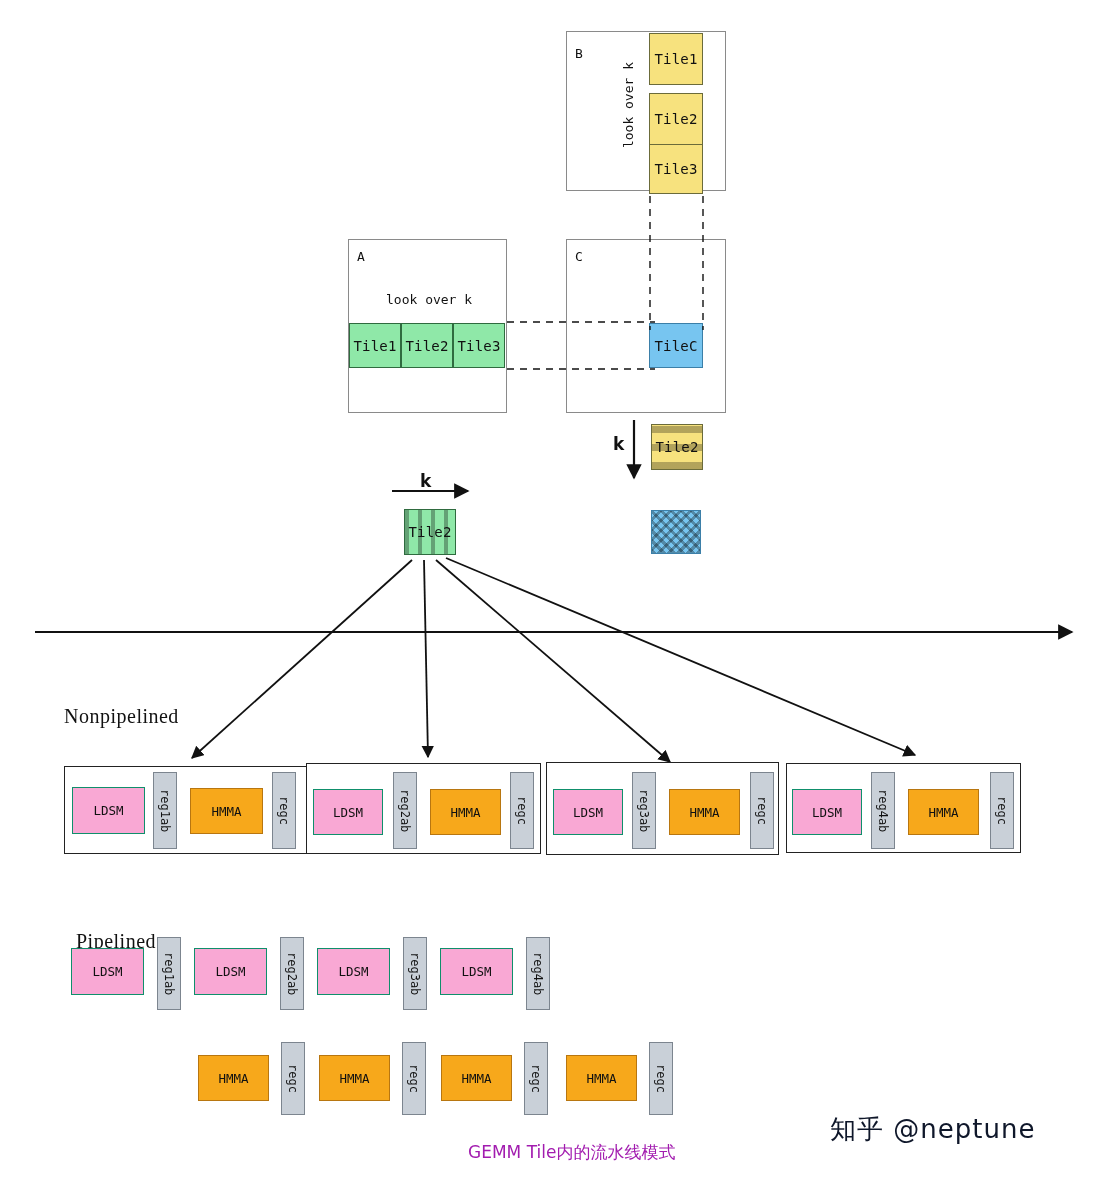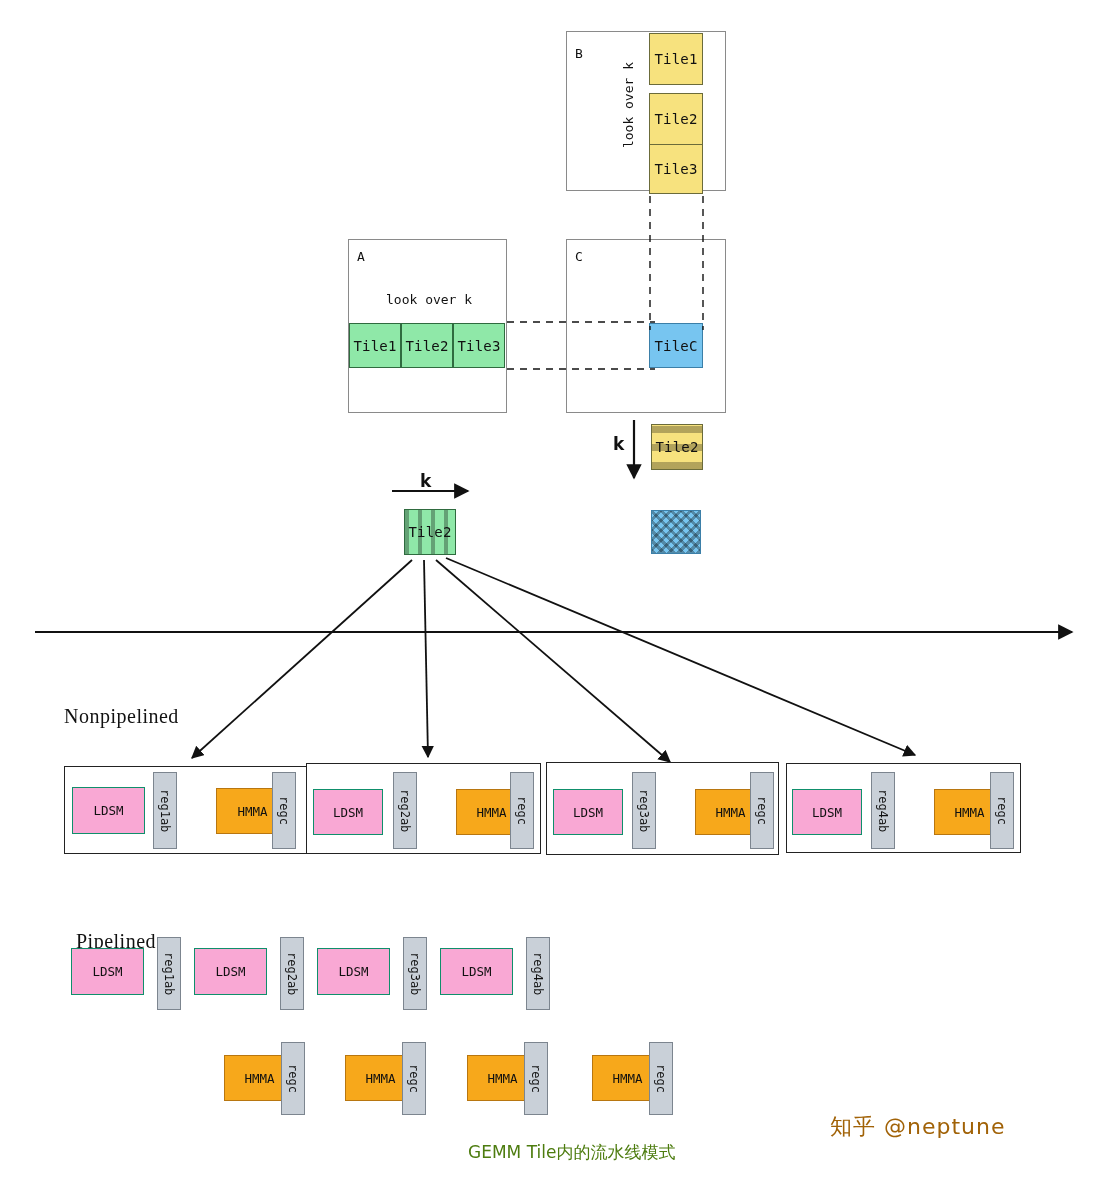--- a/index.html
+++ b/index.html
@@ -12,29 +12,29 @@
         font-size:14px;font-family:"DejaVu Sans Mono","Liberation Mono",monospace;color:#111;letter-spacing:.2px;}
   .yellow{background:#F7E27E;border:1.5px solid #6b6b3a;}
   .green{background:#8FE8A8;border:1.5px solid #2f6b3f;}
   .blue{background:#77C5F0;border:1.5px solid #3b7fa8;}
   .vert-text{writing-mode:vertical-rl;transform:rotate(180deg);}
   .rot-cw{writing-mode:vertical-rl;}
   .stack-group{position:absolute;border:1.6px solid #222;background:#ffffff;box-sizing:border-box;}
   .op{position:absolute;box-sizing:border-box;display:flex;align-items:center;justify-content:center;
       font-size:12.5px;font-family:"DejaVu Sans Mono","Liberation Mono",monospace;color:#111;}
   .ldsm{background:#f9a8d4;border:1.5px solid #0f8f6b;}
-  .hmma{background:#F7A81B;border:1.5px solid #b87610;margin-left:26px;}
+  .hmma{background:#F7A81B;border:1.5px solid #b87610;}
   .reg{position:absolute;background:#C9D0D8;border:1.5px solid #7c858f;box-sizing:border-box;
        display:flex;align-items:center;justify-content:center;font-size:12px;color:#111;
        font-family:"DejaVu Sans Mono","Liberation Mono",monospace;}
   .section-title{position:absolute;font-size:20px;color:#111;letter-spacing:.5px;
        font-family:Liberation Serif, serif;}
   .klabel{position:absolute;font-size:17px;color:#111;font-family:"DejaVu Sans","Liberation Sans",sans-serif;font-weight:600;}
-  .caption{position:absolute;font-size:17px;color:#4d7c0f;font-family:"DejaVu Sans","Liberation Sans",sans-serif;}
-  .watermark{position:absolute;font-size:22px;color:#a16207;font-family:"DejaVu Sans","Liberation Sans",sans-serif;letter-spacing:1px;}
+  .caption{position:absolute;font-size:17px;color:#a21caf;font-family:"DejaVu Sans","Liberation Sans",sans-serif;}
+  .watermark{position:absolute;font-size:26px;color:#0f172a;font-family:"DejaVu Sans","Liberation Sans",sans-serif;letter-spacing:1px;}
   svg.overlay{position:absolute;left:0;top:0;width:1107px;height:1184px;pointer-events:none;}
   .hatch-v{background-image:repeating-linear-gradient(90deg,rgba(0,0,0,.30) 0 4px,rgba(0,0,0,0) 4px 13px);}
   .hatch-h{background-image:repeating-linear-gradient(0deg,rgba(0,0,0,.28) 0 7px,rgba(0,0,0,0) 7px 18px);}
   .hatch-x{background-image:repeating-linear-gradient(45deg,rgba(0,0,0,.30) 0 3px,rgba(0,0,0,0) 3px 7px),
                             repeating-linear-gradient(-45deg,rgba(0,0,0,.30) 0 3px,rgba(0,0,0,0) 3px 7px);}
 </style>
 </head>
 <body>
 
 <div class="mat" style="left:566px;top:31px;width:160px;height:160px;"></div>

